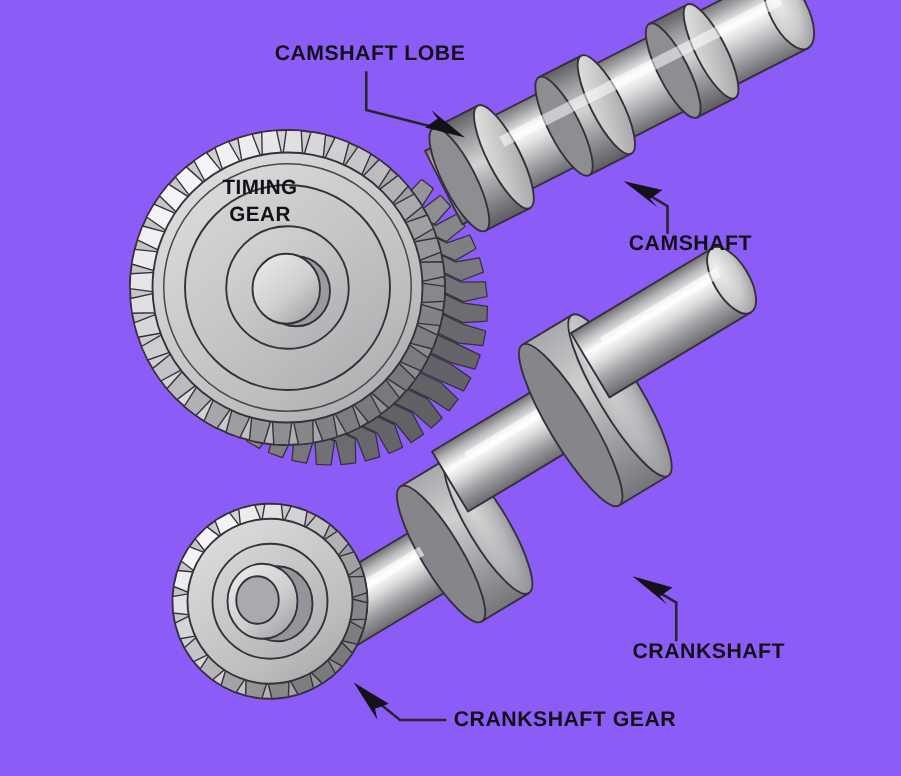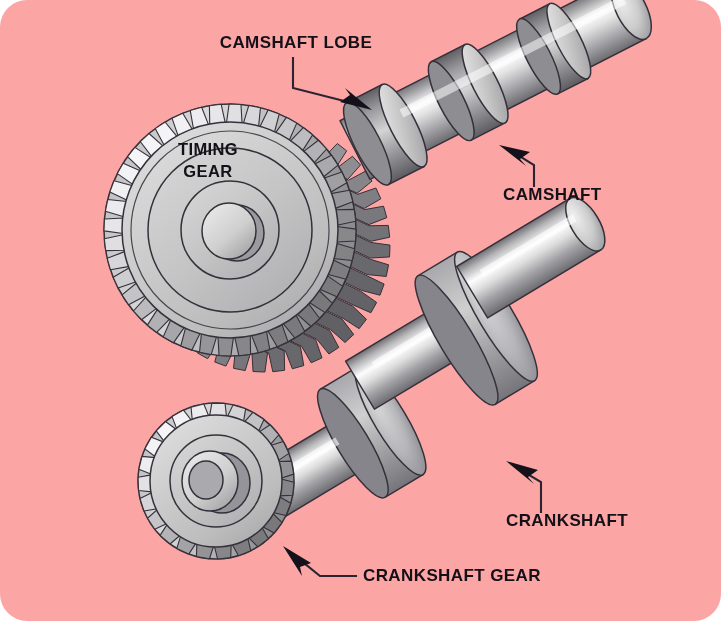--- a/index.html
+++ b/index.html
@@ -4,24 +4,23 @@
 <style>
   html, body {
     margin: 0;
     padding: 0;
     background: #ffffff;
   }
   #stage {
     position: relative;
     width: 721px;
     height: 621px;
-    background: #fca5a5;
+    background: #8b5cf6;
     overflow: hidden;
     font-family: "Liberation Sans", sans-serif;
-    border-radius: 27px;
   }
   svg#art {
     position: absolute;
     inset: 0;
     width: 721px;
     height: 621px;
     display: block;
   }
   .lbl {
     font-family: "Liberation Sans", sans-serif;

